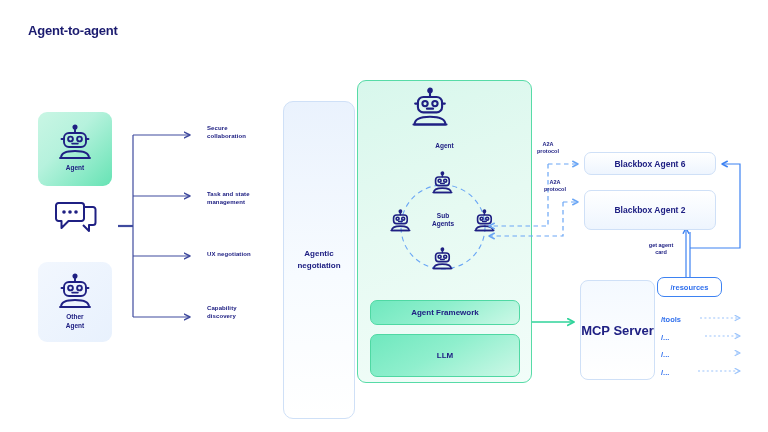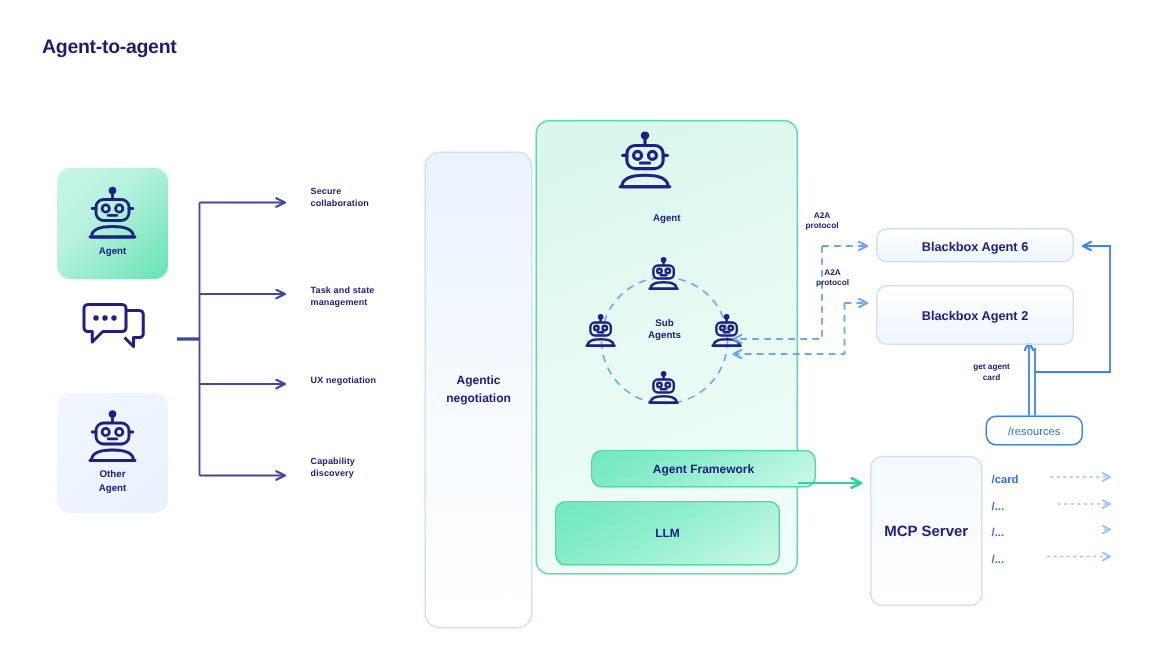--- a/index.html
+++ b/index.html
@@ -76,44 +76,44 @@
   #sub-agents-label{
     left:378px;top:212px;width:130px;text-align:center;
     font-size:6.5px;font-weight:bold;color:#1f2083;line-height:1.3;
   }
   .gbox{
     border:1px solid #4fd8a3;border-radius:7px;
     background:linear-gradient(150deg,#6fe8be 0%,#8fefcd 45%,#cdf8e7 100%);
     display:flex;align-items:center;justify-content:center;
     font-size:8px;font-weight:bold;color:#1f2083;
   }
-  #agent-framework{left:370px;top:300px;width:150px;height:25px;margin-left:24px;}
+  #agent-framework{left:370px;top:300px;width:150px;height:25px;}
   #llm-box{left:370px;top:334px;width:150px;height:43px;}
 
   
   .bbox{
     border:1px solid #cfe0f7;border-radius:7px;
     background:linear-gradient(180deg,#ffffff 0%,#eef5fe 100%);
     display:flex;align-items:center;justify-content:center;
     font-size:8.5px;font-weight:bold;color:#1f2083;
   }
   #bb1{left:584px;top:152px;width:132px;height:23px;}
   #bb2{left:584px;top:190px;width:132px;height:40px;}
   #mcp{
     left:580px;top:280px;width:75px;height:100px;
     border:1px solid #cfe0f7;border-radius:8px;
     background:linear-gradient(180deg,#f4f9ff 0%,#ffffff 100%);
     display:flex;align-items:center;justify-content:center;
-    font-size:10px;font-weight:bold;color:#1f2083;text-align:center;margin-top:24px;
+    font-size:13px;font-weight:bold;color:#1f2083;text-align:center;
   }
   #resources{
     left:657px;top:277px;width:65px;height:20px;
     border:1.2px solid #3d82f2;border-radius:7px;background:#ffffff;
     display:flex;align-items:center;justify-content:center;
-    font-size:7.5px;font-weight:normal;color:#2f6fed;
+    font-size:7.5px;font-weight:bold;color:#2f6fed;
   }
   .res-item{
     font-size:7.5px;font-weight:bold;color:#2f6fed;
     left:661px;width:40px;
   }
   #ri0{top:315px;} #ri1{top:333px;} #ri2{top:350px;} #ri3{top:368px;}
 
   
   .proto{
     font-size:5.5px;font-weight:bold;color:#1f2083;
@@ -374,18 +374,18 @@
   <div class="abs bbox" id="bb2">Blackbox Agent 2</div>
 
   <div class="abs" id="getcard">
     <span>get agent</span><br>
     <span>card</span>
   </div>
 
   <div class="abs" id="mcp">MCP Server</div>
   <div class="abs" id="resources">/resources</div>
 
-  <div class="abs res-item" id="ri0">/card</div>
+  <div class="abs res-item" id="ri0">/tools</div>
   <div class="abs res-item" id="ri1">/...</div>
   <div class="abs res-item" id="ri2">/...</div>
   <div class="abs res-item" id="ri3">/...</div>
 
 </div>
 
 </body></html>

